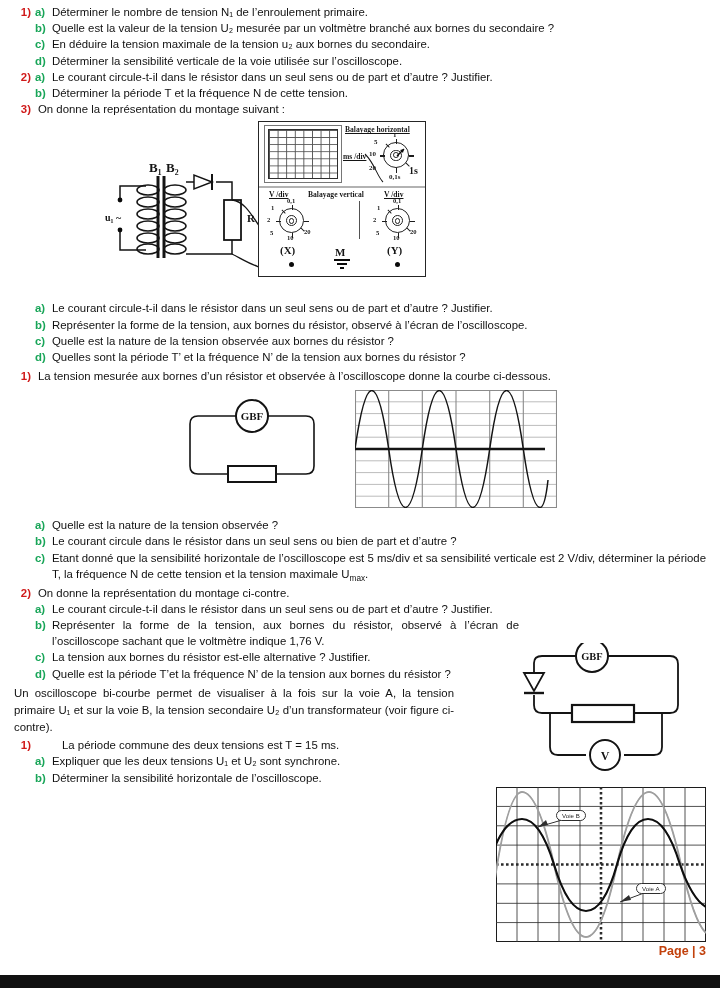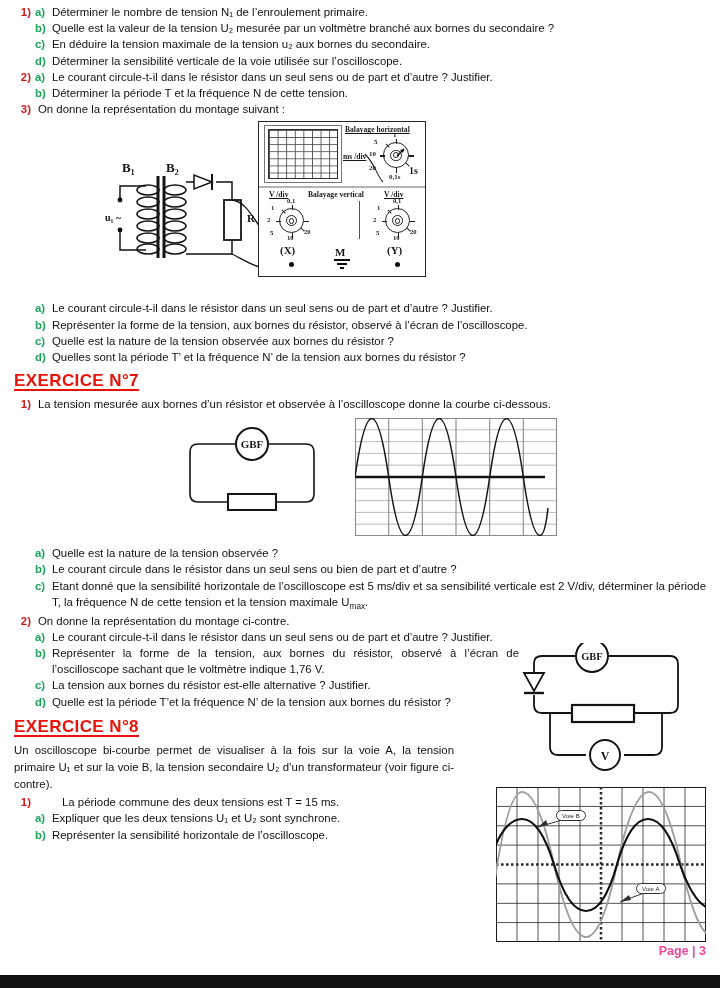--- a/index.html
+++ b/index.html
@@ -109,21 +109,21 @@
   
   #fig4 { position: absolute; right: 14px; top: 787px; width: 210px; height: 155px; }
   .callout {
     position: absolute; border: 1px solid #333; border-radius: 7px; background: #fff;
     font-size: 6.2px; color: #222; padding: 1px 5px; white-space: nowrap;
     font-family: "Liberation Sans", sans-serif;
   }
 
   .footer {
     position: absolute; right: 14px; bottom: 30px;
-    font-weight: bold; font-size: 12.5px; color: #ec4899;
+    font-weight: bold; font-size: 12.5px; color: #c2410c;
   }
   .bottombar { position: absolute; left: 0; bottom: 0; width: 720px; height: 13px; background: #111; }
 
   sub { font-size: .72em; }
 </style>
 </head>
 <body>
 
 <div class="page">
 
@@ -201,21 +201,21 @@
       <rect x="126" y="42" width="17" height="40" fill="#fff" stroke="#1a1a1a" stroke-width="1.8"></rect>
 
       <circle cx="22" cy="42" r="2.4" fill="#111"></circle>
       <circle cx="22" cy="72" r="2.4" fill="#111"></circle>
 
       <g stroke="#1a1a1a" fill="none" stroke-width="1.3">
         <path d="M134 42 C152 44 158 70 176 86"></path>
         <path d="M134 96 C150 104 160 112 182 112"></path>
       </g>
     </svg>
-    <span class="lbl" style="left:122px;top:40px;font-size:13px;">B₁</span>
+    <span class="lbl" style="left:149px;top:40px;font-size:13px;">B₁</span>
     <span class="lbl" style="left:166px;top:40px;font-size:13px;">B₂</span>
     <span class="lbl" style="left:105px;top:92px;font-size:10px;">u₁ ~</span>
     <span class="lbl" style="left:247px;top:92px;font-size:11px;">R</span>
 
     <div class="osc-box">
 
       <div class="osc-top">
         <div class="osc-screen-outer"></div>
         <div class="osc-screen"></div>
 
@@ -317,23 +317,20 @@
     <div class="qline indent-a">
       <span class="let">c)</span>
       <span class="txt">Quelle est la nature de la tension observée aux bornes du résistor ?</span>
     </div>
     <div class="qline indent-a">
       <span class="let">d)</span>
       <span class="txt">Quelles sont la période T’ et la fréquence N’ de la tension aux bornes du résistor ?</span>
     </div>
   </div>
 
-  <div class="exwrap">
-    <h2 class="ex">EXERCICE N°7</h2>
-  </div>
   <div class="block" style="margin-top:3px;">
     <div class="qline">
       <span class="num">1)</span>
       <span class="txt" style="margin-left:3px;">La tension mesurée aux bornes d’un résistor et observée à l’oscilloscope donne la courbe ci-dessous.</span>
     </div>
   </div>
 
   <div id="fig2" class="scan">
 
     <svg width="180" height="110" viewBox="0 0 180 110" style="position:absolute;left:172px;top:8px;">
@@ -436,37 +433,34 @@
       <circle cx="80" cy="13" r="16" fill="#fff" stroke="#1a1a1a" stroke-width="2"></circle>
       <text x="80" y="17" text-anchor="middle" font-family="Liberation Serif, serif" font-size="10.5" font-weight="bold" fill="#1a1a1a">GBF</text>
 
       <circle cx="93" cy="112" r="15" fill="#fff" stroke="#1a1a1a" stroke-width="2"></circle>
       <text x="93" y="117" text-anchor="middle" font-family="Liberation Serif, serif" font-size="12" font-weight="bold" fill="#1a1a1a">V</text>
     </svg>
     <span style="position:absolute;left:0;top:0;width:0;height:0;overflow:hidden;">GBF</span>
     <span style="position:absolute;left:0;top:0;width:0;height:0;overflow:hidden;">V</span>
   </div>
 
-  <div class="exwrap" style="margin-top:5px;">
-    <h2 class="ex">EXERCICE N°8</h2>
-  </div>
   <div class="block" style="margin-top:3px;">
     <div style="width:440px;">
       <div class="txt just" style="line-height:1.5;">Un oscilloscope bi-courbe permet de visualiser à la fois sur la voie A, la tension primaire U₁ et sur la voie B, la tension secondaire U₂ d’un transformateur (voir figure ci-contre).</div>
       <div class="qline" style="margin-top:1px;">
         <span class="num">1)</span>
         <span class="txt" style="margin-left:3px;padding-left:24px;">La période commune des deux tensions est T = 15 ms.</span>
       </div>
       <div class="qline indent-a">
         <span class="let">a)</span>
         <span class="txt">Expliquer que les deux tensions U₁ et U₂ sont synchrone.</span>
       </div>
       <div class="qline indent-a">
         <span class="let">b)</span>
-        <span class="txt">Représenter la sensibilité horizontale de l’oscilloscope.</span>
+        <span class="txt">Déterminer la sensibilité horizontale de l’oscilloscope.</span>
       </div>
     </div>
   </div>
 
   <div id="fig4" class="scan">
     <svg width="210" height="155" viewBox="0 0 210 155">
       <rect x="0.5" y="0.5" width="209" height="154" fill="#fff" stroke="#222" stroke-width="1"></rect>
       <g stroke="#3a3a3a" stroke-width="0.9">
         <line x1="21" y1="0" x2="21" y2="155"></line>
         <line x1="42" y1="0" x2="42" y2="155"></line>

